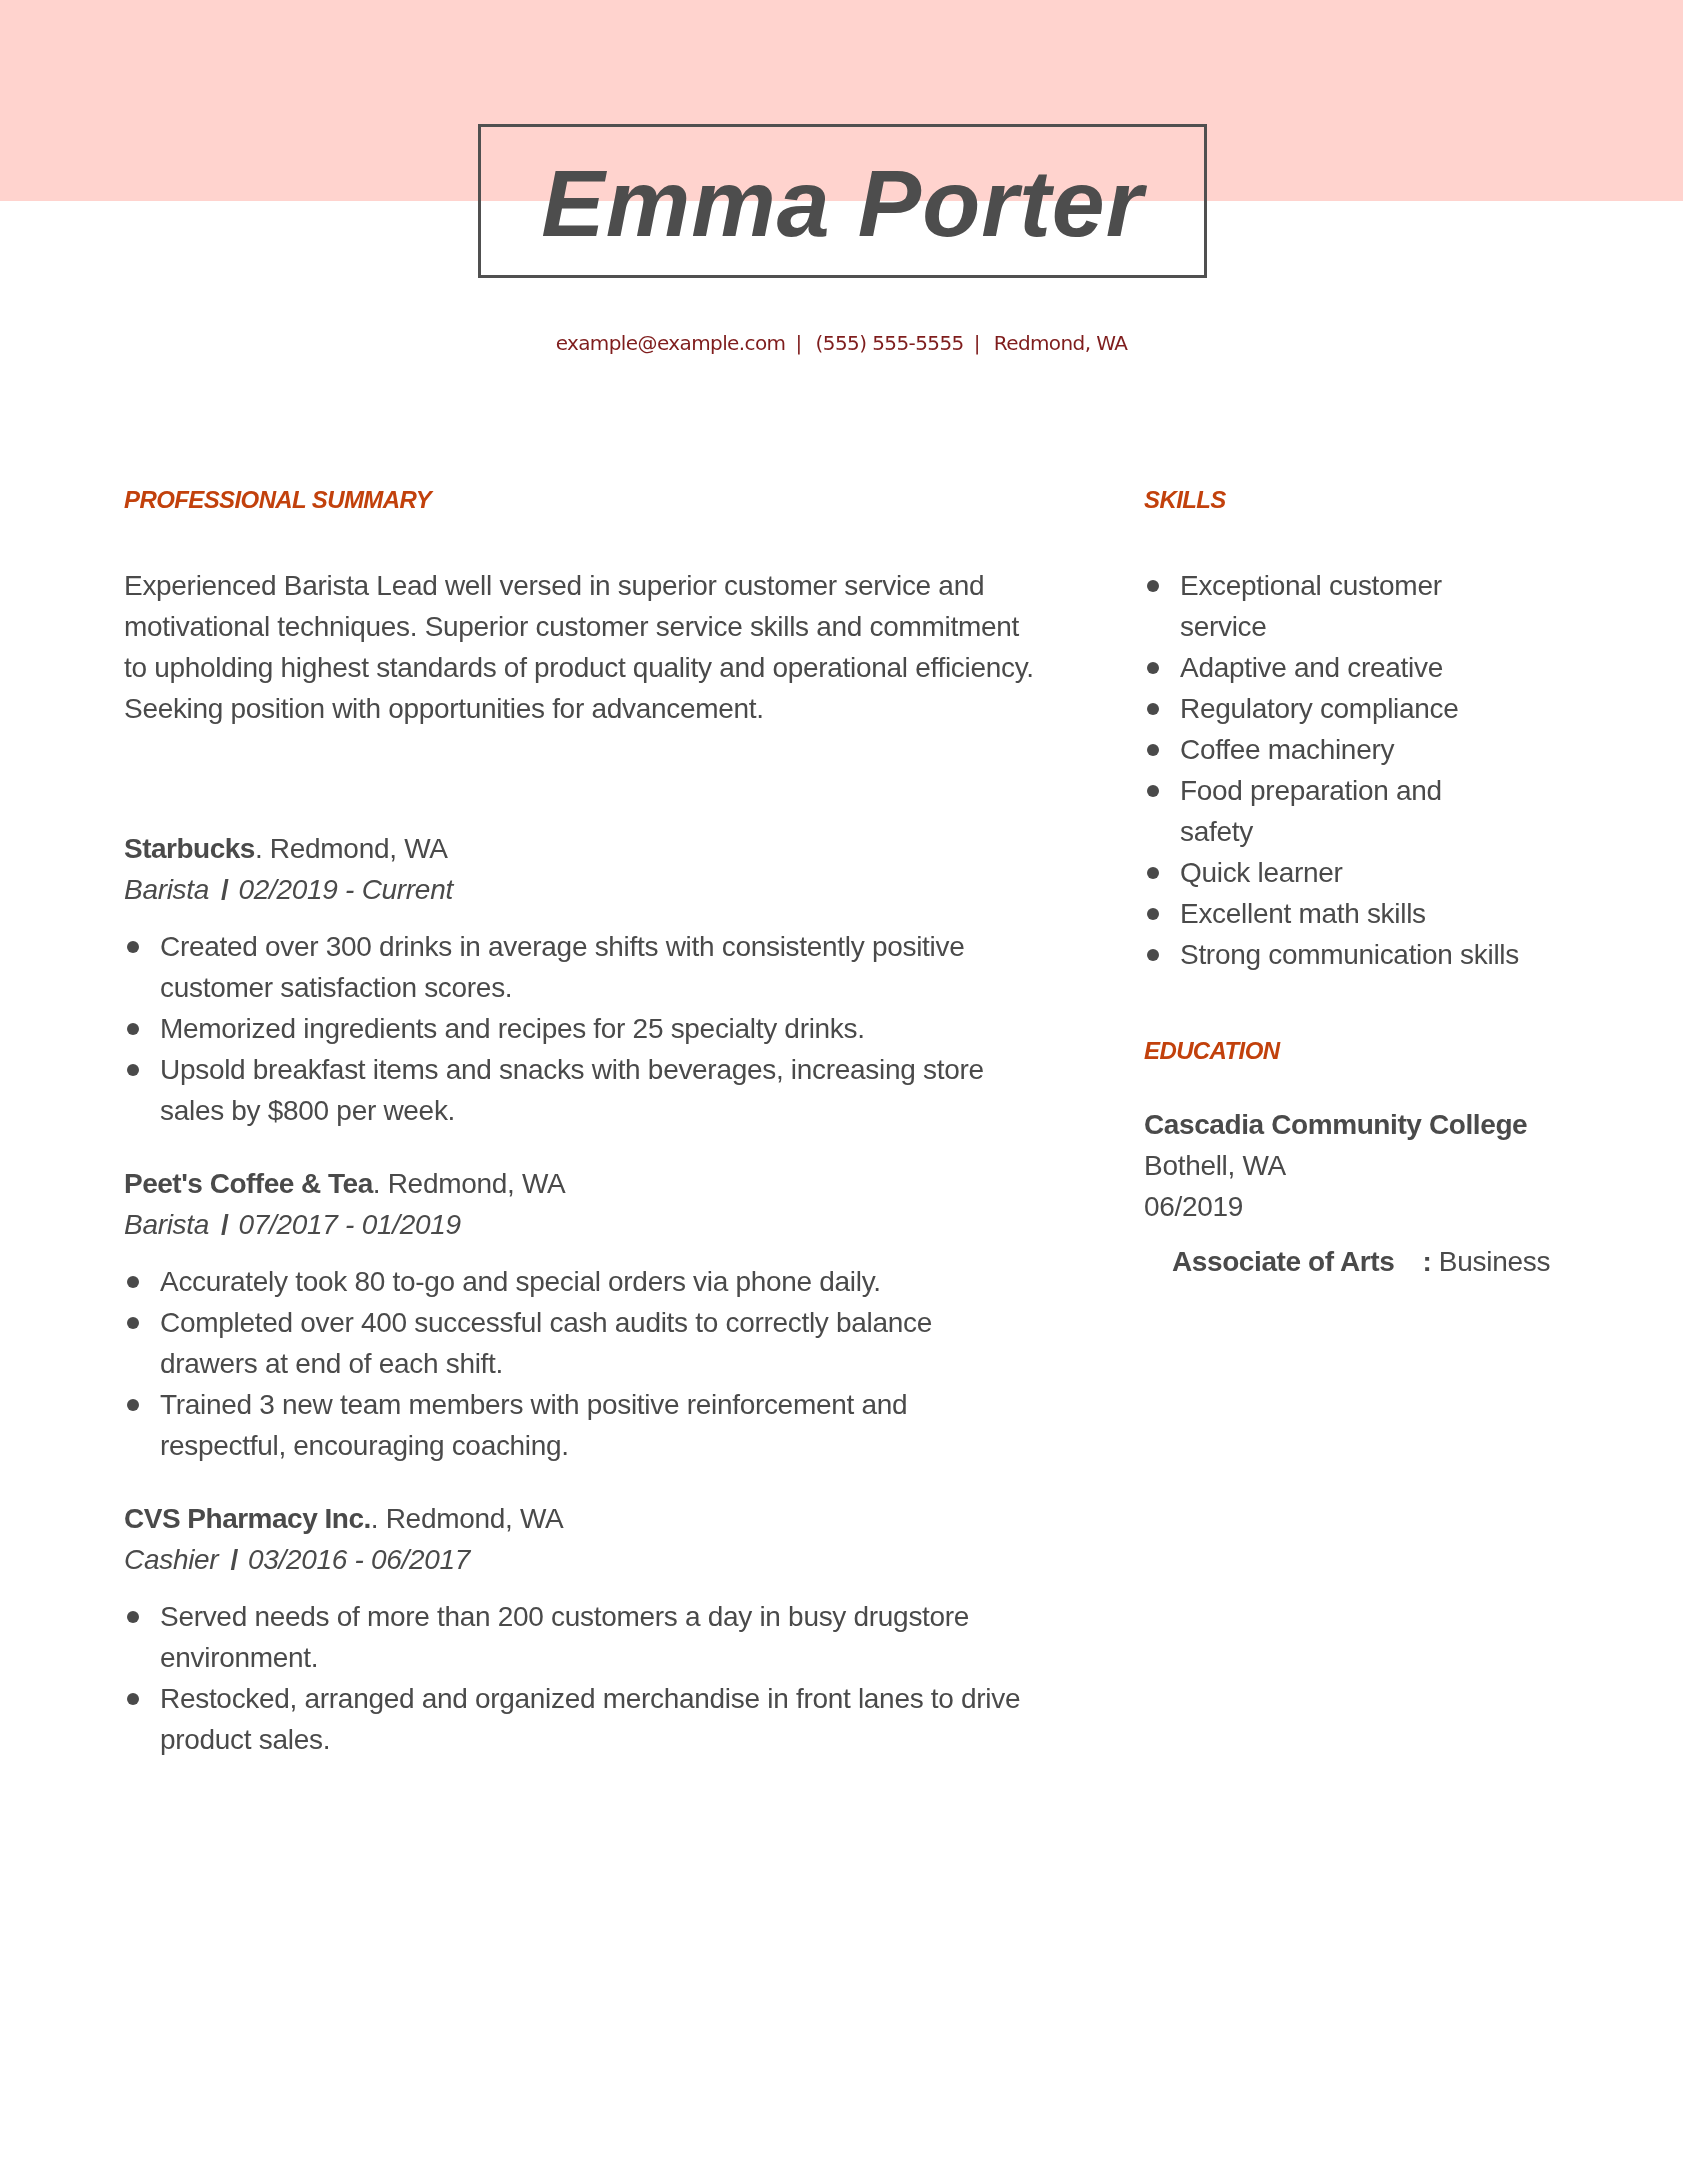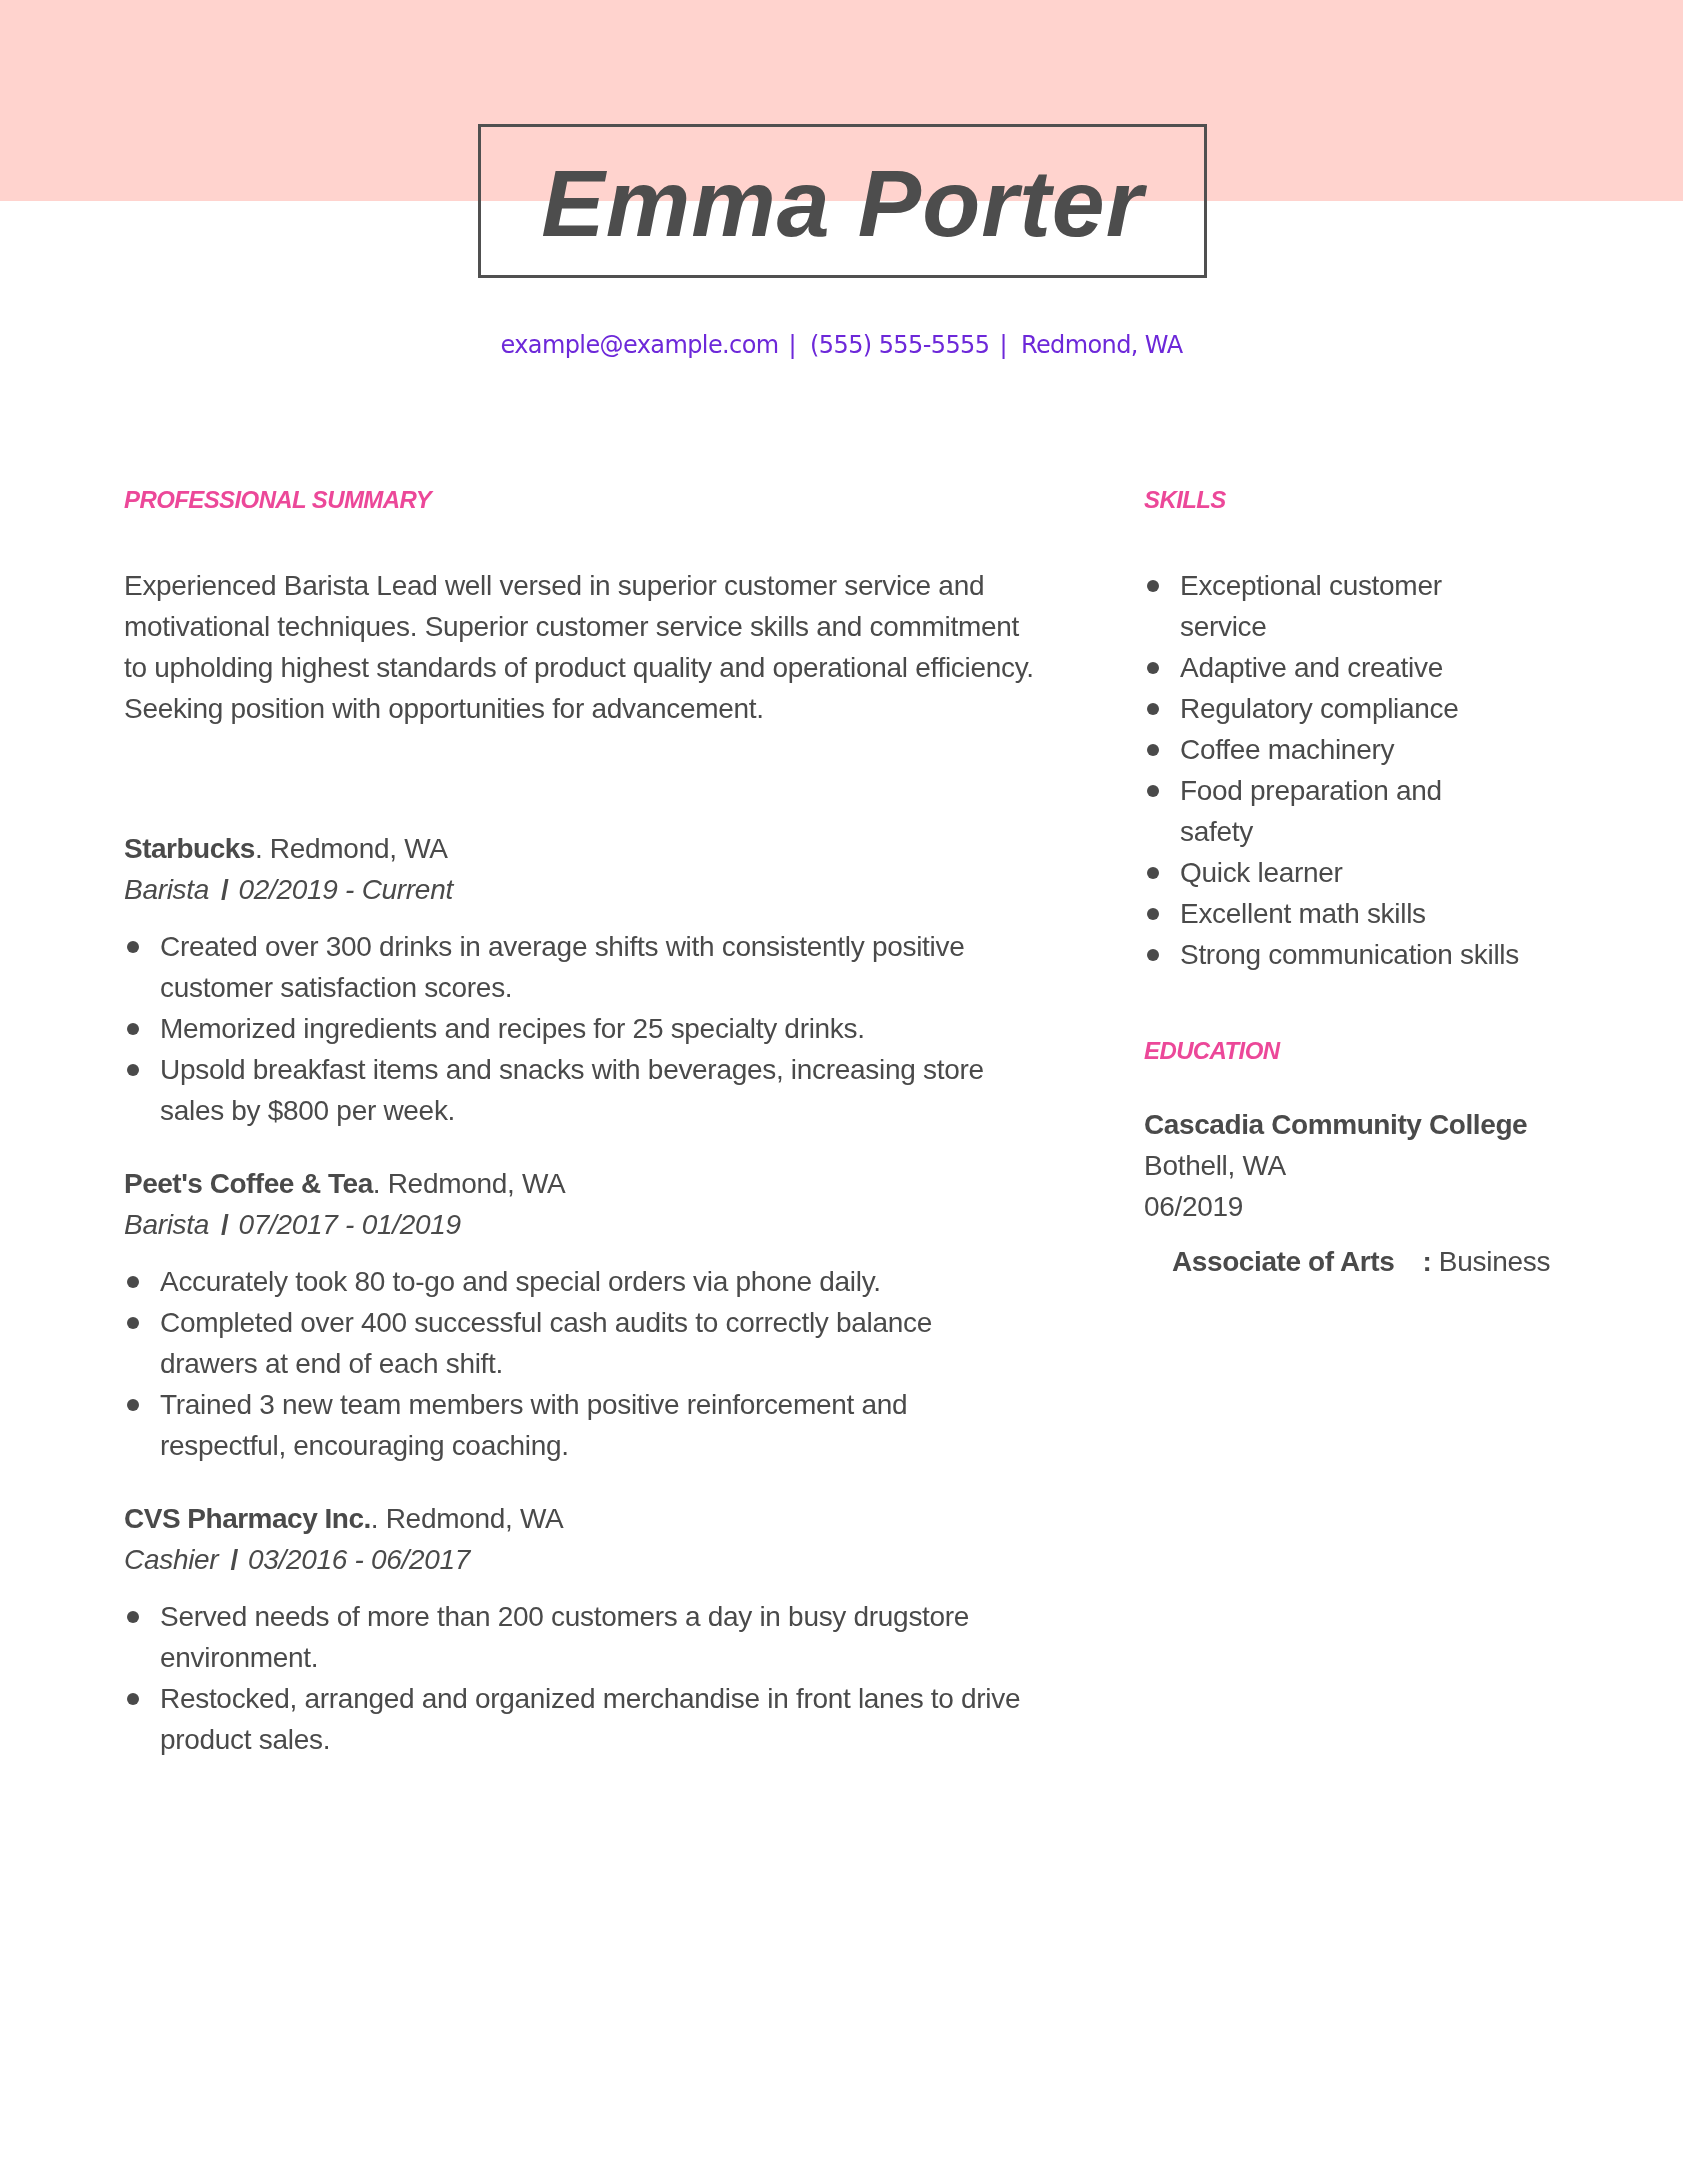--- a/index.html
+++ b/index.html
@@ -45,22 +45,22 @@
     line-height: 1;
     margin-top: 4px;
   }
   .contact {
     position: absolute;
     left: 0;
     top: 331px;
     width: 1683px;
     text-align: center;
     font-family: "DejaVu Sans", sans-serif;
-    font-size: 24px;
-    color: #6d28d9;
+    font-size: 20px;
+    color: #7f1d1d;
     letter-spacing: -0.6px;
   }
   .contact .sep {
     padding: 0 14px 0 10px;
   }
   .col-left {
     position: absolute;
     left: 124px;
     top: 483px;
     width: 911px;
@@ -69,21 +69,21 @@
     position: absolute;
     left: 1144px;
     top: 483px;
     width: 436px;
   }
   .section-heading {
     font-family: "Liberation Sans", sans-serif;
     font-weight: bold;
     font-style: italic;
     font-size: 24px;
-    color: #ec4899;
+    color: #c2410c;
     text-transform: uppercase;
     letter-spacing: -0.6px;
     line-height: 34px;
     margin: 0;
   }
   .summary {
     margin-top: 48px;
     font-size: 28px;
     line-height: 41px;
     letter-spacing: -0.3px;

